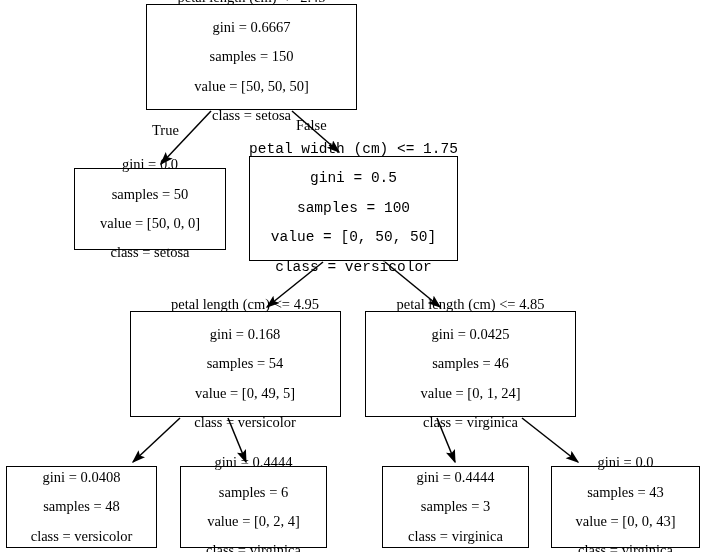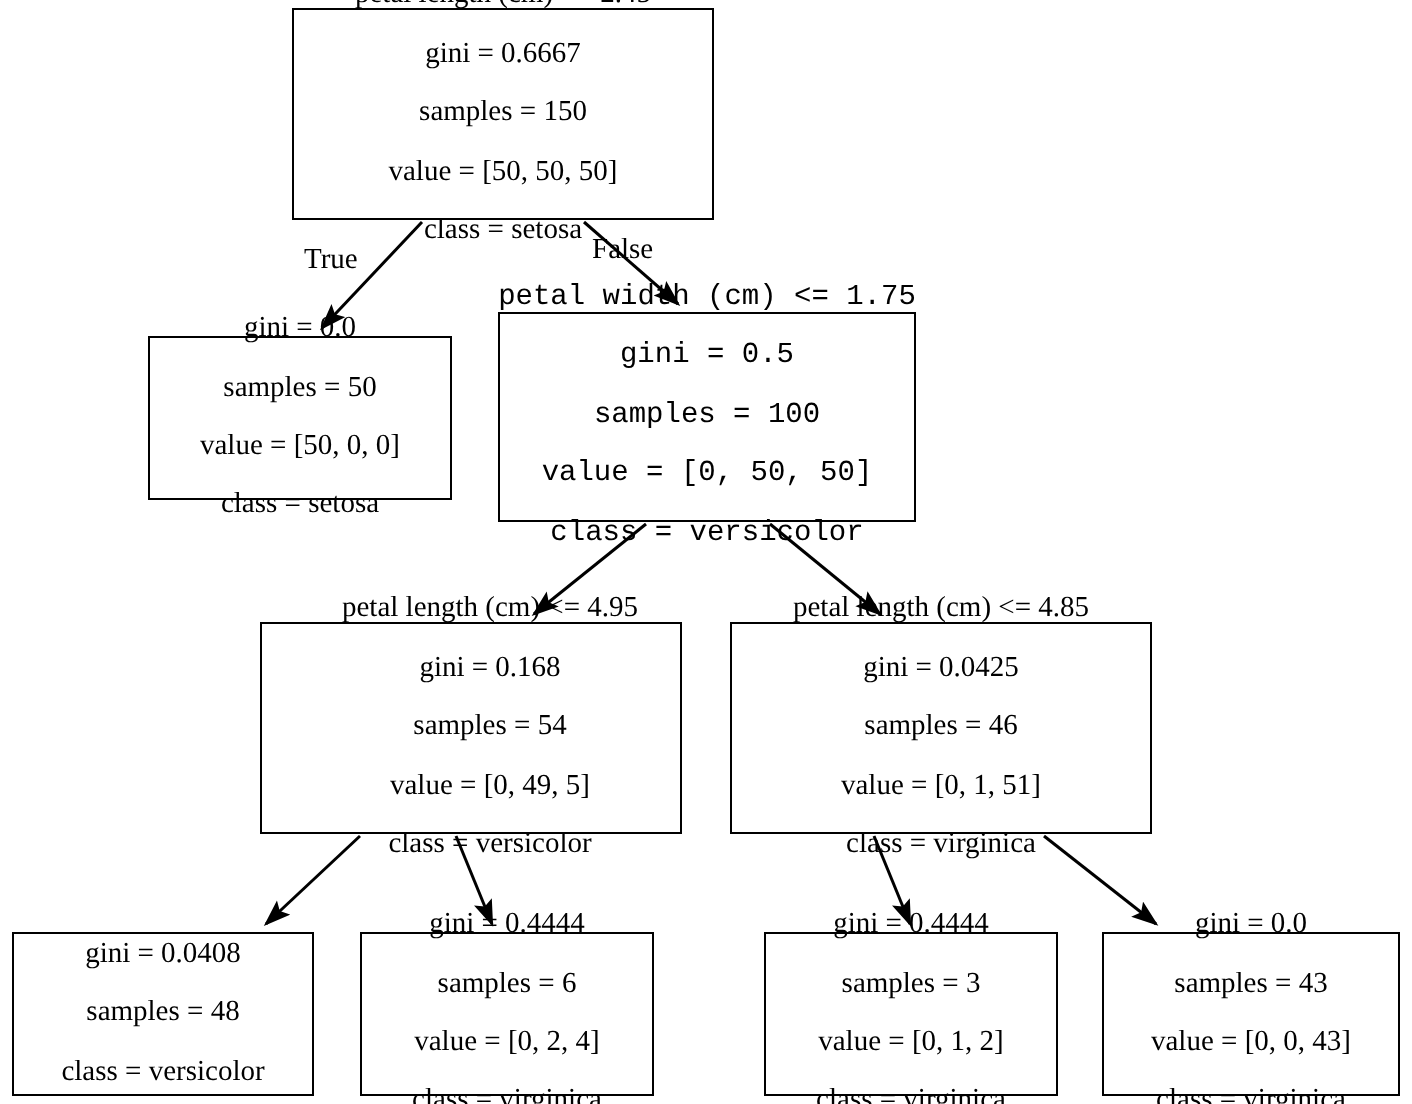--- a/index.html
+++ b/index.html
@@ -101,38 +101,37 @@
         <div class="node-line">petal length (cm) &lt;= 4.95</div>
         <div class="node-line">gini = 0.168</div>
         <div class="node-line">samples = 54</div>
         <div class="node-line">value = [0, 49, 5]</div>
         <div class="node-line">class = versicolor</div>
       </div>
       <div class="tree-node" style="left: 365px; top: 311px; width: 211px; height: 106px;">
         <div class="node-line">petal length (cm) &lt;= 4.85</div>
         <div class="node-line">gini = 0.0425</div>
         <div class="node-line">samples = 46</div>
-        <div class="node-line">value = [0, 1, 51]</div>
+        <div class="node-line">value = [0, 1, 24]</div>
         <div class="node-line">class = virginica</div>
       </div>
       <div class="tree-node" style="left: 6px; top: 466px; width: 151px; height: 82px;">
         <div class="node-line">gini = 0.0408</div>
         <div class="node-line">samples = 48</div>
         <div class="node-line">class = versicolor</div>
       </div>
       <div class="tree-node" style="left: 180px; top: 466px; width: 147px; height: 82px;">
         <div class="node-line">gini = 0.4444</div>
         <div class="node-line">samples = 6</div>
         <div class="node-line">value = [0, 2, 4]</div>
         <div class="node-line">class = virginica</div>
       </div>
       <div class="tree-node" style="left: 382px; top: 466px; width: 147px; height: 82px;">
         <div class="node-line">gini = 0.4444</div>
         <div class="node-line">samples = 3</div>
-        <div class="node-line">value = [0, 1, 2]</div>
         <div class="node-line">class = virginica</div>
       </div>
       <div class="tree-node" style="left: 551px; top: 466px; width: 149px; height: 82px;">
         <div class="node-line">gini = 0.0</div>
         <div class="node-line">samples = 43</div>
         <div class="node-line">value = [0, 0, 43]</div>
         <div class="node-line">class = virginica</div>
       </div>
     </div>
   <div id="labels-group">

